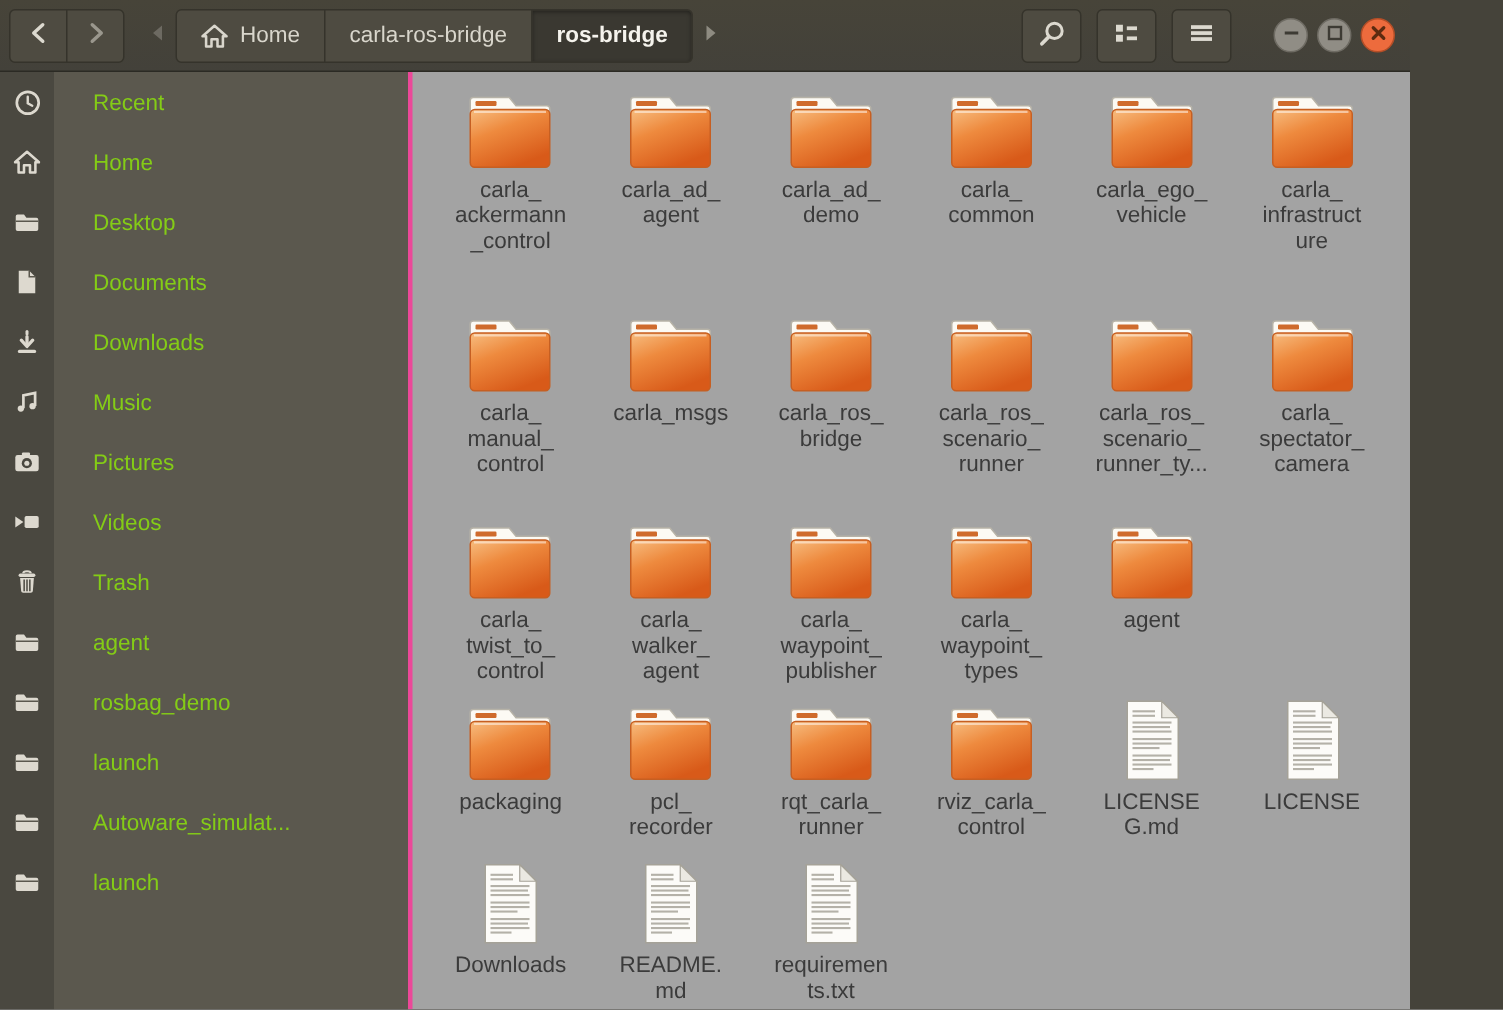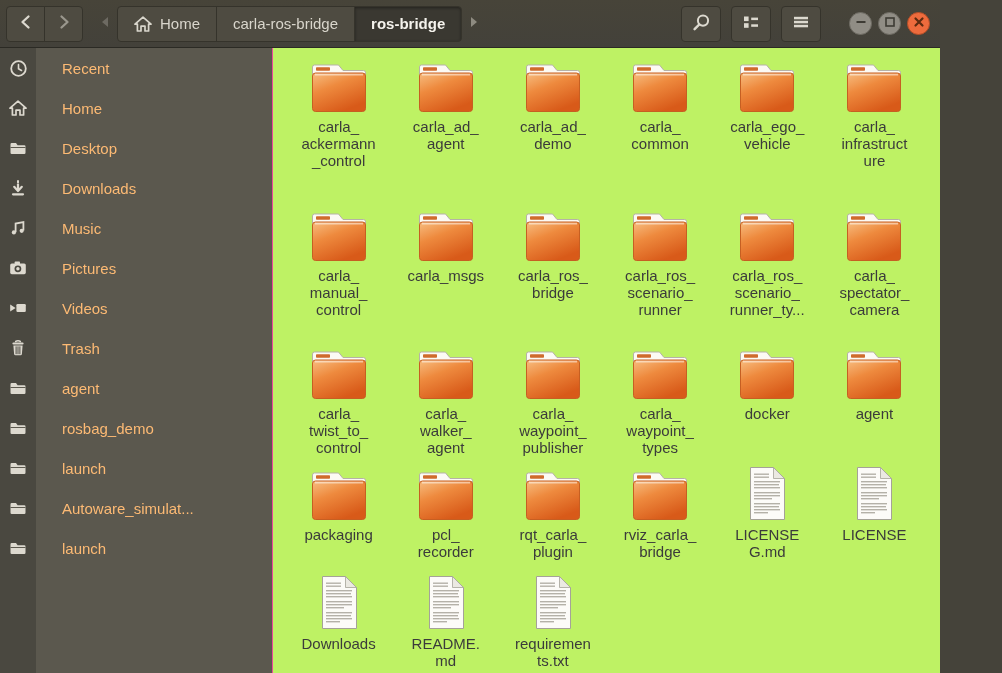--- a/index.html
+++ b/index.html
@@ -65,26 +65,26 @@
     width:272px; flex:none; position:relative; background:#5b584e; overflow:hidden;
   }
   .sidebar::before {
     content:""; position:absolute; left:0; top:0; bottom:0; width:36px; background:#4a4840;
   }
   .sidebar ul { list-style:none; margin:0; padding:0; position:relative; }
   .places { padding-top:5px; }
   .bookmarks { margin-top:11px; }
   .side-item { height:40px; display:flex; align-items:center; }
   .side-icon { width:36px; flex:none; display:flex; align-items:center; justify-content:center; color:#ddd9cf; }
-  .side-label { margin-left:26px; color:#fdba74; font-size:15px; white-space:nowrap; }
+  .side-label { margin-left:26px; color:#84cc16; font-size:15px; white-space:nowrap; }
 
   
   .content {
-    flex:1; background:#bef264; overflow:hidden;
-    padding:8px 12px 0 12px; border-left:1px solid #ec4899;
+    flex:1; background:#a3a3a3; overflow:hidden;
+    padding:8px 12px 0 12px; border-left:3px solid #ec4899;
   }
   .file-row { display:grid; grid-template-columns:repeat(6,1fr); }
   .file-row:nth-child(1){ height:149px; }
   .file-row:nth-child(2){ height:138px; }
   .file-row:nth-child(3){ height:121px; }
   .file-row:nth-child(4){ height:109px; }
   .file-item { display:flex; flex-direction:column; align-items:center; }
   .icon-box { height:58px; display:flex; align-items:flex-end; justify-content:center; }
   .file-label {
     margin-top:4px; font-size:15px; line-height:17px; color:#3b3b3b;
@@ -212,20 +212,29 @@
             <span class="side-icon">
               <svg width="18" height="16" viewBox="0 0 18 16">
                 <path d="M1.5 4.2 Q1.5 3 2.7 3 H7 L8.6 5.2 H15.3 Q16.5 5.2 16.5 6.4 V12.8 Q16.5 14 15.3 14 H2.7 Q1.5 14 1.5 12.8 Z" fill="currentColor"></path>
                 <path d="M1.5 7.5 H16.5" stroke="#5b584e" stroke-width="1"></path>
               </svg>
             </span>
             <span class="side-label">Desktop</span>
           </li>
           <li class="side-item">
             <span class="side-icon">
+              <svg width="16" height="18" viewBox="0 0 16 18">
+                <path d="M2.5 1.5 H9.5 L13.5 5.5 V16.5 H2.5 Z" fill="currentColor"></path>
+                <path d="M9.5 1.5 V5.5 H13.5" fill="none" stroke="#5b584e" stroke-width="1"></path>
+              </svg>
+            </span>
+            <span class="side-label">Documents</span>
+          </li>
+          <li class="side-item">
+            <span class="side-icon">
               <svg width="18" height="18" viewBox="0 0 18 18">
                 <path d="M9 2 V4" stroke="currentColor" stroke-width="2" stroke-linecap="round" stroke-dasharray="1.6 2.2"></path>
                 <path d="M9 5.5 V10" stroke="currentColor" stroke-width="2.2" stroke-linecap="round"></path>
                 <path d="M5.2 7.8 L9 12 L12.8 7.8" fill="none" stroke="currentColor" stroke-width="2.2" stroke-linecap="round" stroke-linejoin="round"></path>
                 <path d="M4 15.3 H14" stroke="currentColor" stroke-width="2.2" stroke-linecap="round"></path>
               </svg>
             </span>
             <span class="side-label">Downloads</span>
           </li>
           <li class="side-item">
@@ -527,31 +536,20 @@
           </div>
           <div class="file-item">
             <div class="icon-box">
               <svg width="58" height="53" viewBox="0 0 58 53">
                 <path d="M2.5 13.5 V6 Q2.5 4 4.5 4 H28.5 L33 9.5 H53.5 Q55.5 9.5 55.5 11.5 V13.5 Z" fill="#fcfaf4" stroke="#b6b2a7" stroke-width="1"></path>
                 <rect x="6" y="6.3" width="14" height="3.4" rx="0.8" fill="#cf6b2c"></rect>
                 <rect x="2.5" y="12" width="53" height="38.5" rx="3" fill="url(#folderGrad)" stroke="#c65f22" stroke-width="1"></rect>
                 <path d="M5 13.6 H53" stroke="rgba(255,255,255,0.5)" stroke-width="1.6"></path>
               </svg>
             </div>
-            <div class="file-label">docker</div>
-          </div>
-          <div class="file-item">
-            <div class="icon-box">
-              <svg width="58" height="53" viewBox="0 0 58 53">
-                <path d="M2.5 13.5 V6 Q2.5 4 4.5 4 H28.5 L33 9.5 H53.5 Q55.5 9.5 55.5 11.5 V13.5 Z" fill="#fcfaf4" stroke="#b6b2a7" stroke-width="1"></path>
-                <rect x="6" y="6.3" width="14" height="3.4" rx="0.8" fill="#cf6b2c"></rect>
-                <rect x="2.5" y="12" width="53" height="38.5" rx="3" fill="url(#folderGrad)" stroke="#c65f22" stroke-width="1"></rect>
-                <path d="M5 13.6 H53" stroke="rgba(255,255,255,0.5)" stroke-width="1.6"></path>
-              </svg>
-            </div>
             <div class="file-label">agent</div>
           </div>
         </div>
         <div class="file-row">
           <div class="file-item">
             <div class="icon-box">
               <svg width="58" height="53" viewBox="0 0 58 53">
                 <path d="M2.5 13.5 V6 Q2.5 4 4.5 4 H28.5 L33 9.5 H53.5 Q55.5 9.5 55.5 11.5 V13.5 Z" fill="#fcfaf4" stroke="#b6b2a7" stroke-width="1"></path>
                 <rect x="6" y="6.3" width="14" height="3.4" rx="0.8" fill="#cf6b2c"></rect>
                 <rect x="2.5" y="12" width="53" height="38.5" rx="3" fill="url(#folderGrad)" stroke="#c65f22" stroke-width="1"></rect>
@@ -575,33 +573,33 @@
           <div class="file-item">
             <div class="icon-box">
               <svg width="58" height="53" viewBox="0 0 58 53">
                 <path d="M2.5 13.5 V6 Q2.5 4 4.5 4 H28.5 L33 9.5 H53.5 Q55.5 9.5 55.5 11.5 V13.5 Z" fill="#fcfaf4" stroke="#b6b2a7" stroke-width="1"></path>
                 <rect x="6" y="6.3" width="14" height="3.4" rx="0.8" fill="#cf6b2c"></rect>
                 <rect x="2.5" y="12" width="53" height="38.5" rx="3" fill="url(#folderGrad)" stroke="#c65f22" stroke-width="1"></rect>
                 <path d="M5 13.6 H53" stroke="rgba(255,255,255,0.5)" stroke-width="1.6"></path>
               </svg>
             </div>
             <div class="file-label">rqt_carla_
-plugin</div>
+runner</div>
           </div>
           <div class="file-item">
             <div class="icon-box">
               <svg width="58" height="53" viewBox="0 0 58 53">
                 <path d="M2.5 13.5 V6 Q2.5 4 4.5 4 H28.5 L33 9.5 H53.5 Q55.5 9.5 55.5 11.5 V13.5 Z" fill="#fcfaf4" stroke="#b6b2a7" stroke-width="1"></path>
                 <rect x="6" y="6.3" width="14" height="3.4" rx="0.8" fill="#cf6b2c"></rect>
                 <rect x="2.5" y="12" width="53" height="38.5" rx="3" fill="url(#folderGrad)" stroke="#c65f22" stroke-width="1"></rect>
                 <path d="M5 13.6 H53" stroke="rgba(255,255,255,0.5)" stroke-width="1.6"></path>
               </svg>
             </div>
             <div class="file-label">rviz_carla_
-bridge</div>
+control</div>
           </div>
           <div class="file-item">
             <div class="icon-box">
               <svg width="46" height="57" viewBox="0 0 46 57">
                 <path d="M6.5 2.5 H29.5 L40.5 13.5 V54.5 H6.5 Z" fill="#fcfbf8" stroke="#a5a298" stroke-width="1"></path>
                 <path d="M29.5 2.5 V13.5 H40.5 Z" fill="#ebe9e2" stroke="#a5a298" stroke-width="0.8"></path>
                 <g fill="#b4b1a8">
                   <rect x="10" y="8.5" width="15" height="1.4"></rect>
                   <rect x="10" y="11.5" width="15" height="1.4"></rect>
                   <rect x="10" y="16" width="26" height="1.4"></rect>

